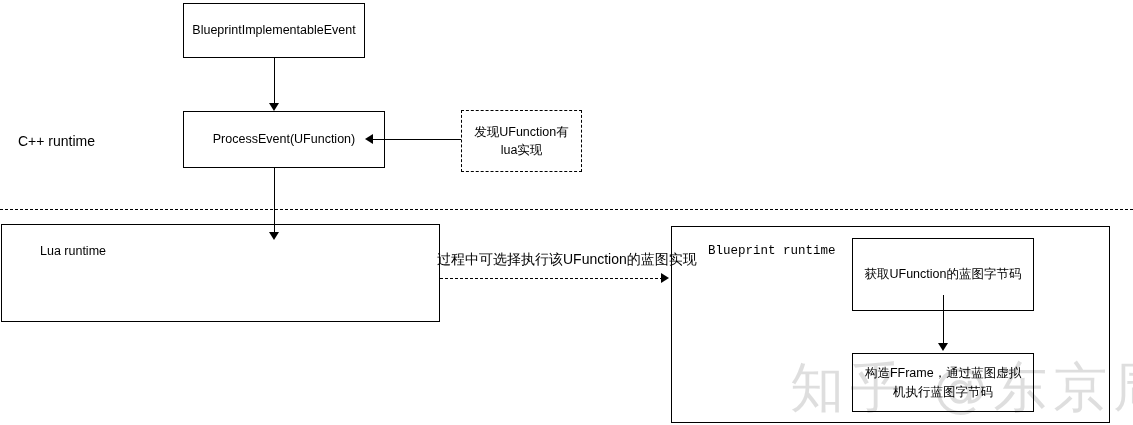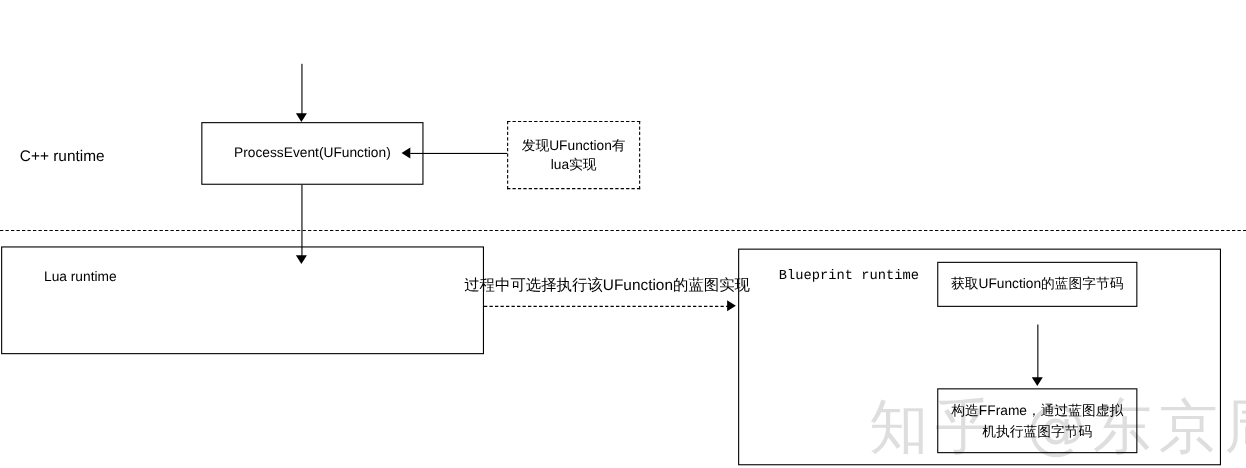--- a/index.html
+++ b/index.html
@@ -104,45 +104,46 @@
 </style>
 </head>
 <body>
 
 <div id="canvas">
 
   <div class="divider" style="left:0px; top:209px; width:1133px;"></div>
 
   <div class="free-label" style="left:18px; top:133px;">C++ runtime</div>
 
+  <div class="node" style="left:183px; top:3px; width:182px; height:55px;">BlueprintImplementableEvent</div>
 
   <div class="vline" style="left:274px; top:58px; height:50px;"></div>
   <div class="arrow down" style="left:269px; top:103px;"></div>
 
   <div class="node" style="left:183px; top:111px; width:202px; height:57px;">ProcessEvent(UFunction)</div>
 
   <div class="node dashed" style="left:461px; top:110px; width:121px; height:62px;">发现UFunction有lua实现</div>
 
   <div class="hline" style="left:373px; top:139px; width:88px;"></div>
   <div class="arrow left" style="left:365px; top:134px;"></div>
 
   <div class="vline" style="left:274px; top:168px; height:68px;"></div>
   <div class="arrow down" style="left:269px; top:232px;"></div>
 
   <div class="panel" style="left:1px; top:224px; width:439px; height:98px;"></div>
   <div class="panel-label" style="left:18px; top:244px;">Lua runtime</div>
 
-  <div class="free-label" style="left:422px; top:251px;">过程中可选择执行该UFunction的蓝图实现</div>
+  <div class="free-label" style="left:437px; top:251px;">过程中可选择执行该UFunction的蓝图实现</div>
   <div class="hline dash" style="left:440px; top:278px; width:223px;"></div>
   <div class="arrow right" style="left:661px; top:273px;"></div>
 
   <div class="panel" style="left:671px; top:226px; width:439px; height:197px;"></div>
   <div class="panel-label" style="left:686px; top:244px;font-family:Liberation Mono, monospace;">Blueprint runtime</div>
 
-  <div class="node" style="left:852px; top:238px; width:182px; height:41px;text-align:right;">获取UFunction的蓝图字节码</div>
+  <div class="node" style="left:852px; top:238px; width:182px; height:73px;text-align:right;">获取UFunction的蓝图字节码</div>
 
   <div class="vline" style="left:943px; top:295px; height:52px;"></div>
   <div class="arrow down" style="left:938px; top:343px;"></div>
 
   <div class="node" style="left:852px; top:353px; width:182px; height:59px;">构造FFrame，通过蓝图虚拟机执行蓝图字节码</div>
 
   <div class="watermark" style="left:790px; top:352px;">知乎 @东京周润发</div>
 
 </div>
 

